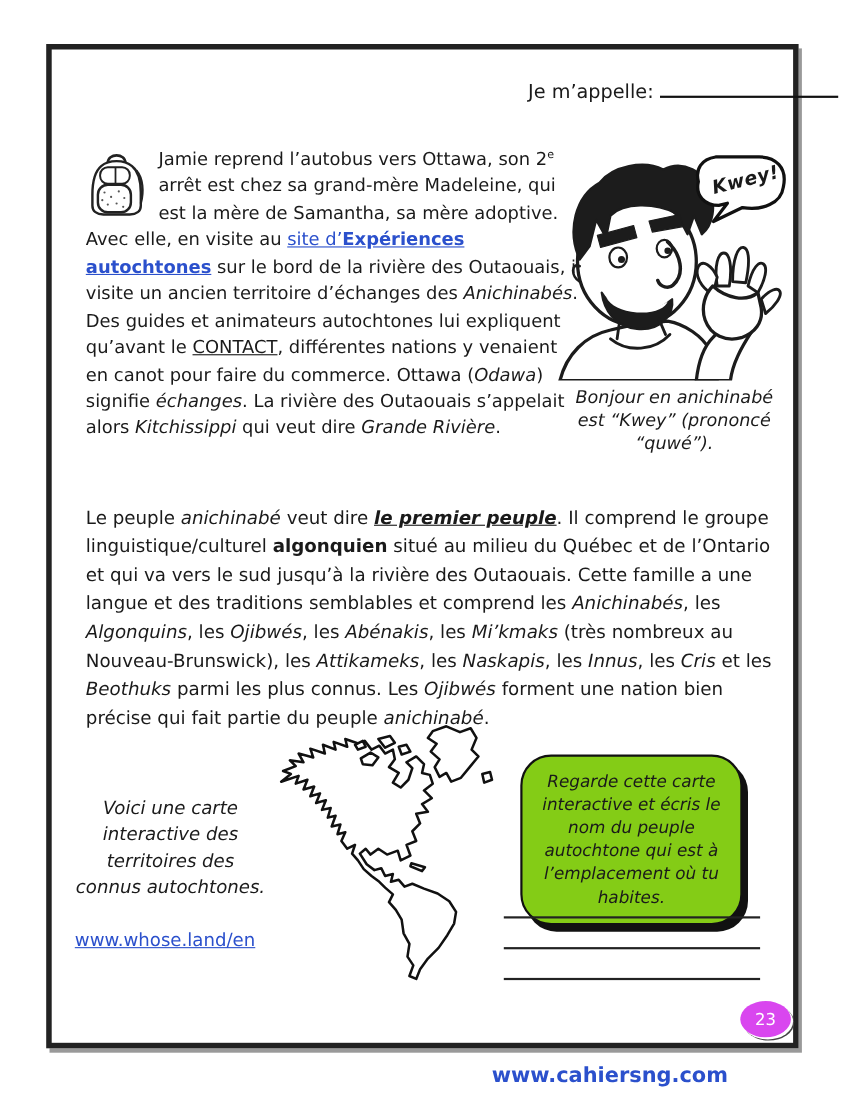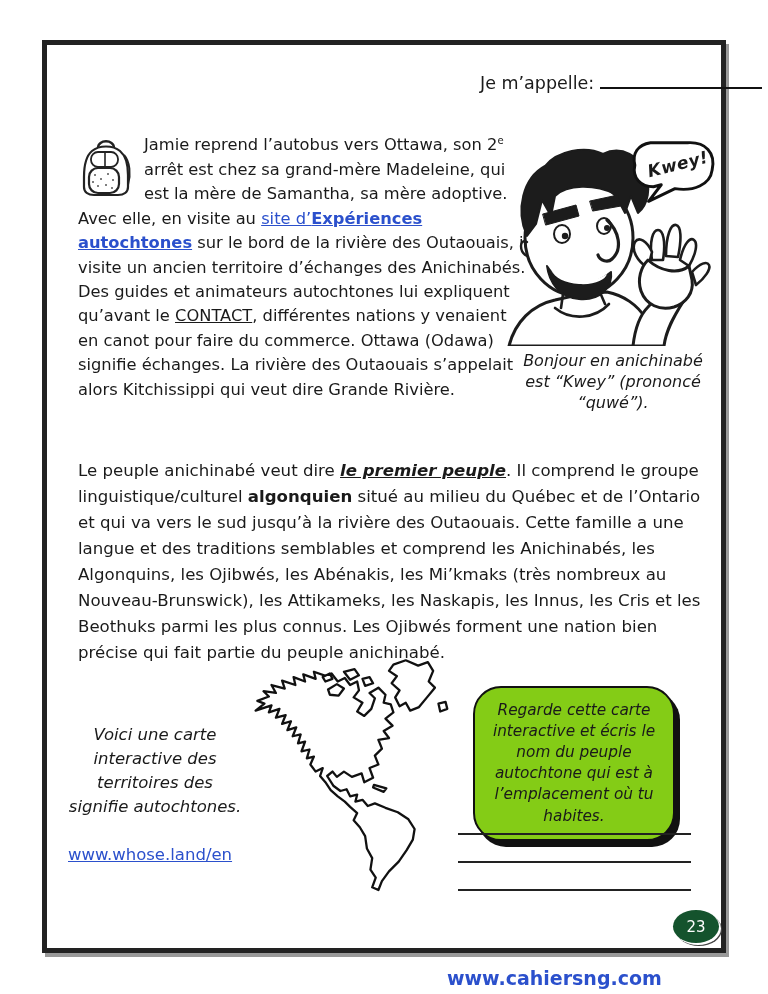--- a/index.html
+++ b/index.html
@@ -18,21 +18,21 @@
   .title{
     left:78px;top:20px;font-size:29px;font-weight:bold;letter-spacing:-0.5px;
     margin:0;white-space:nowrap;
   }
   .name-row{left:385px;top:28px;font-size:17.5px;white-space:nowrap;padding-left:48px;}
   .name-line{display:inline-block;width:162px;border-bottom:2.2px solid #111;height:14px;margin-left:6px;}
   .para{font-size:16.3px;line-height:1.5;}
   .intro-para{left:31px;top:88px;width:452px;}
   .second-para{left:31px;top:413px;width:634px;font-size:16.6px;line-height:1.57;}
   .sup{vertical-align:super;font-size:0.62em;}
-  .italic{}
+  .italic{font-style:italic;}
   .bold{font-weight:bold;}
   .bold-underline{font-weight:normal;text-decoration:underline;}
   .bold-italic-underline{font-weight:bold;font-style:italic;text-decoration:underline;}
   .link{color:var(--link);text-decoration:underline;cursor:pointer;}
   .link-bold{color:var(--link);font-weight:bold;text-decoration:underline;cursor:pointer;}
   .backpack{float:left;width:56px;height:62px;margin:2px 10px 2px 0;}
   .boy-wrap{left:458px;top:93px;width:214px;height:208px;}
   .kwey-bubble{position:absolute;left:124px;top:0px;width:88px;height:72px;}
   .kwey-text{
     position:absolute;left:18px;top:16px;font-size:17px;font-weight:bold;font-style:italic;
@@ -47,21 +47,21 @@
   .task-bubble{
     left:426px;top:641px;width:202px;box-sizing:border-box;background:#84cc16;
     border:2.5px solid #111;border-radius:28px;box-shadow:5px 6px 0 #111;
     padding:12px 10px;font-style:italic;text-align:center;font-size:15.3px;line-height:1.38;
   }
   .answer-line{border-bottom:2.4px solid #222;height:0;width:233px;left:411px;}
   .footer-left{left:28px;top:875px;font-size:19px;font-weight:bold;white-space:nowrap;}
   .footer-site{left:400px;top:875px;font-size:19px;font-weight:bold;color:var(--link);
     text-decoration:none;white-space:nowrap;cursor:pointer;margin-top:47px;}
   .page-num{
-    left:626px;top:865px;width:46px;height:33px;background:#14532d;border-radius:50%;
+    left:626px;top:865px;width:46px;height:33px;background:#d946ef;border-radius:50%;
     color:#fff;display:flex;align-items:center;justify-content:center;font-size:15px;
     box-shadow:2px 2px 0 #fff, 3px 3px 0 #444;
   }
   svg{display:block;}
 </style>
 </head>
 <body>
 
 <div class="frame">
 
@@ -139,21 +139,21 @@
         <path d="M22 4 C9 6 3 15 6 27 C3 40 12 49 25 49 L33 47 L20 64 L47 51 C66 54 83 47 85 32 C89 14 78 3 60 4 Z" fill="#fff" stroke="#111" stroke-width="3" stroke-linejoin="round"></path>
       </svg>
       <span class="kwey-text">Kwey!</span>
     </div>
   </div>
 
   <p class="abs boy-caption">Bonjour en anichinabé est “Kwey” (prononcé “quwé”).</p>
 
   <p class="abs para second-para" style="margin:0;"><span>Le peuple </span><span class="italic">anichinabé</span><span> veut dire </span><span class="bold-italic-underline">le premier peuple</span><span>. Il comprend le groupe linguistique/culturel </span><span class="bold">algonquien</span><span> situé au milieu du Québec et de l’Ontario et qui va vers le sud jusqu’à la rivière des Outaouais. Cette famille a une langue et des traditions semblables et comprend les </span><span class="italic">Anichinabés</span><span>, les </span><span class="italic">Algonquins</span><span>, les </span><span class="italic">Ojibwés</span><span>, les </span><span class="italic">Abénakis</span><span>, les </span><span class="italic">Mi’kmaks</span><span> (très nombreux au Nouveau-Brunswick), les </span><span class="italic">Attikameks</span><span>, les </span><span class="italic">Naskapis</span><span>, les </span><span class="italic">Innus</span><span>, les </span><span class="italic">Cris</span><span> et les </span><span class="italic">Beothuks</span><span> parmi les plus connus. Les </span><span class="italic">Ojibwés</span><span> forment une nation bien précise qui fait partie du peuple </span><span class="italic">anichinabé</span><span>.</span></p>
 
-  <p class="abs map-caption">Voici une carte interactive des territoires des signifie autochtones.</p>
+  <p class="abs map-caption">Voici une carte interactive des territoires des connus autochtones.</p>
   <a class="abs map-link link">www.whose.land/en</a>
 
   <div class="abs map-wrap">
     <svg viewBox="0 0 240 280" width="212" height="262">
       <g fill="#fff" stroke="#111" stroke-width="2.6" stroke-linejoin="round">
         <path d="M12 66 L22 58 L14 55 L27 50 L21 44 L35 46 L30 37 L45 41 L42 32 L57 37 L55 28 L68 33 L66 25 L80 30 L78 22 L92 27 L98 24 L105 33 L113 29 L119 37 L127 33 L129 43 L123 51 L133 57 L127 67 L135 72 L143 64 L147 52 L141 46 L151 40 L159 48 L157 57 L165 59 L168 68 L159 75 L167 83 L157 89 L163 97 L151 99 L155 109 L147 117 L151 127 L141 131 L145 142 L135 147 L132 137 L121 141 L112 135 L104 141 L99 135 L93 140 L100 151 L108 157 L115 155 L119 163 L127 161 L125 169 L133 167 L139 174 L147 171 L159 176 L173 181 L185 189 L192 200 L190 212 L183 224 L174 237 L163 248 L155 259 L151 269 L144 266 L148 255 L142 246 L144 233 L138 222 L136 208 L130 198 L123 190 L127 182 L119 175 L113 169 L105 163 L97 156 L91 147 L85 140 L88 131 L80 135 L74 127 L78 118 L70 120 L73 110 L64 112 L68 101 L60 103 L63 93 L54 95 L58 85 L48 88 L52 78 L42 81 L46 71 L35 74 L39 64 L27 68 L30 60 L18 64 Z"></path>
         <path d="M168 14 L182 9 L196 15 L207 11 L213 21 L208 33 L215 40 L206 51 L197 62 L187 66 L182 57 L175 61 L170 51 L175 43 L166 35 L172 27 L163 21 Z"></path>
         <path d="M219 58 L227 56 L229 64 L221 67 Z"></path>
         <path d="M94 42 L104 36 L112 41 L106 49 L96 48 Z"></path>
         <path d="M112 22 L124 19 L129 26 L119 31 Z"></path>

